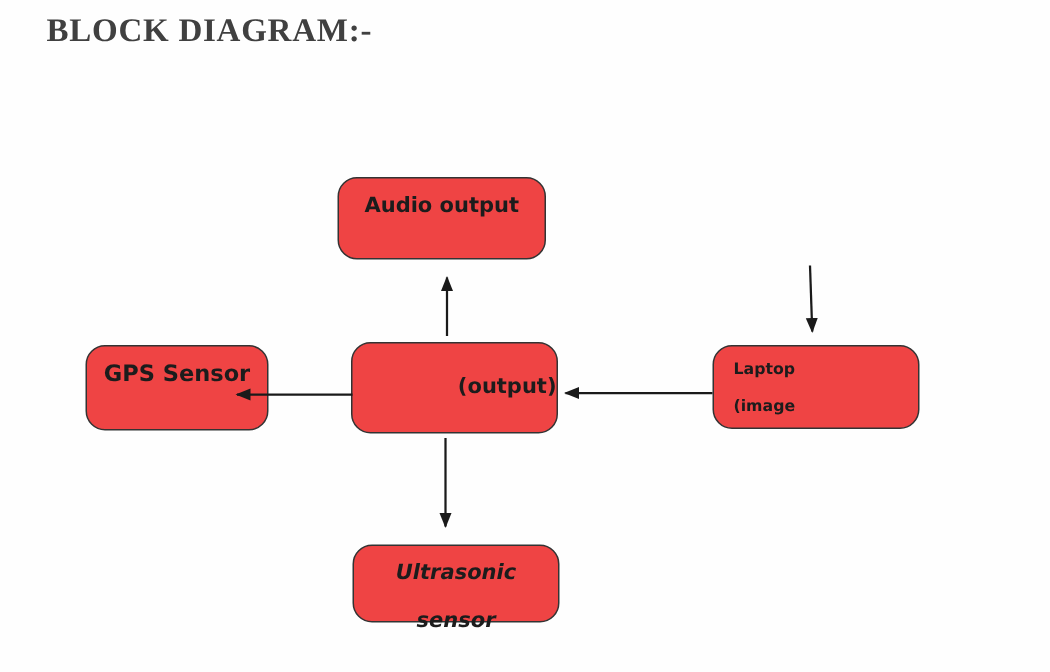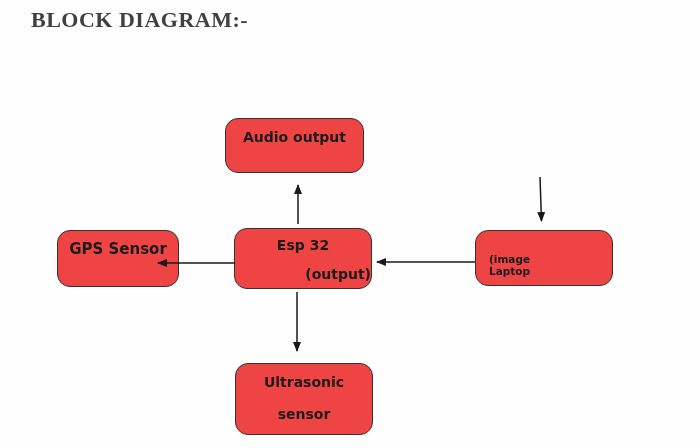--- a/index.html
+++ b/index.html
@@ -48,21 +48,21 @@
   
   .box-gps   { left: 57px;  top: 230px; width: 122px; height: 57px; text-align: center; padding-top: 9px; font-size: 15px; }
   
   .box-esp   { left: 234px; top: 228px; width: 138px; height: 61px; padding-top: 8px; }
   .box-esp .line1 { text-align: center; }
   .box-esp .line2 { text-align: right; padding-left: 14px; margin-top: 13px; }
   
   .box-laptop { left: 475px; top: 230px; width: 138px; height: 56px; text-align: left; padding: 9px 0 0 13px; font-size: 10.5px; }
   .box-laptop .line2 { margin-top: 13px; }
   
-  .box-ultra { left: 235px; top: 363px; width: 138px; height: 72px; text-align: center; padding-top: 10px; }
+  .box-ultra { left: 235px; top: 363px; width: 138px; height: 52px; text-align: center; padding-top: 10px; font-style: italic; }
   .box-ultra .line2 { margin-top: 16px; }
 
   #arrow-layer {
     position: absolute;
     left: 0;
     top: 0;
     width: 700px;
     height: 448px;
     pointer-events: none;
   }
@@ -81,27 +81,26 @@
   <div class="block box-audio">
     <span class="line line1">Audio output</span>
   </div>
 
 
   <div class="block box-gps">
     <span class="line line1">GPS Sensor</span>
   </div>
 
   <div class="block box-esp">
-    <span class="line line1">Esp 32</span>
     <span class="line line2">(output)</span>
   </div>
 
   <div class="block box-laptop">
+    <span class="line line1">Laptop</span>
     <span class="line line2">(image</span>
-    <span class="line line1">Laptop</span>
   </div>
 
   <div class="block box-ultra">
     <span class="line line1">Ultrasonic</span>
     <span class="line line2">sensor</span>
   </div>
 
   <svg id="arrow-layer" viewBox="0 0 700 448" xmlns="http://www.w3.org/2000/svg">
     <defs>
       <marker id="ah" markerUnits="userSpaceOnUse" markerWidth="11" markerHeight="9" refX="9" refY="4" orient="auto">

